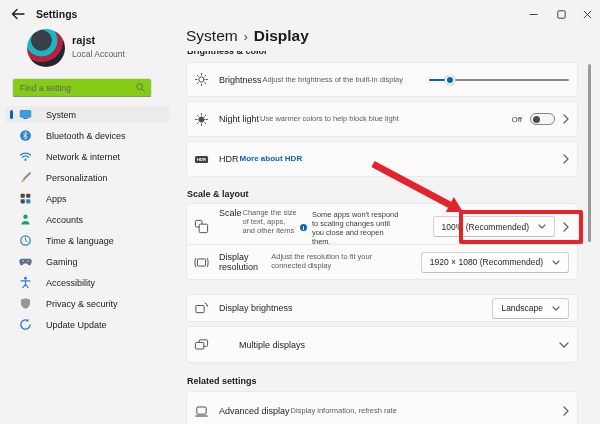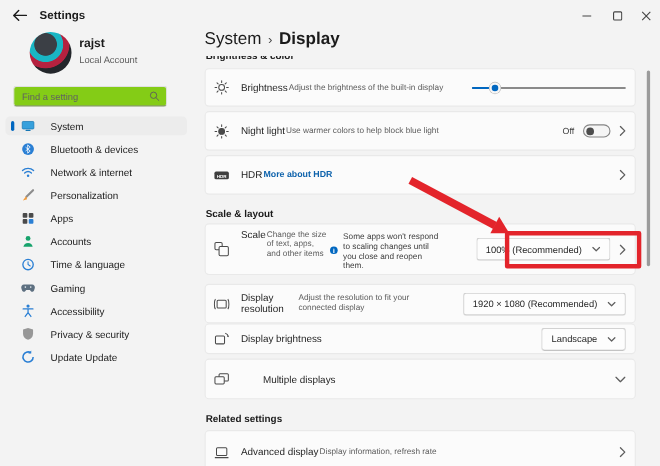--- a/index.html
+++ b/index.html
@@ -339,21 +339,21 @@
         </svg>
     </div>
     <span class="chev">
       <svg width="6" height="10" viewBox="0 0 6 10">
           <path d="M1 1l4 4-4 4" stroke="#5f5f5f" stroke-width="1.2" fill="none" stroke-linecap="round" stroke-linejoin="round"></path>
         </svg>
     </span>
   </div>
 </div>
 
-<div class="card" style="top:258px;height:36px;">
+<div class="card" style="top:244px;height:36px;">
   <span class="ic">
     <svg viewBox="0 0 16 16" fill="none" stroke="#4a4a4a" stroke-width="1">
         <rect x="3.6" y="4.2" width="8.8" height="7.6" rx="1"></rect>
         <path d="M2 3.2c-1.4 1.5-1.4 8.1 0 9.6M14 3.2c1.4 1.5 1.4 8.1 0 9.6"></path>
       </svg>
   </span>
   <div class="txt">
     <span class="ttl">Display resolution</span>
     <span class="sub">Adjust the resolution to fit your connected display</span>
   </div>

